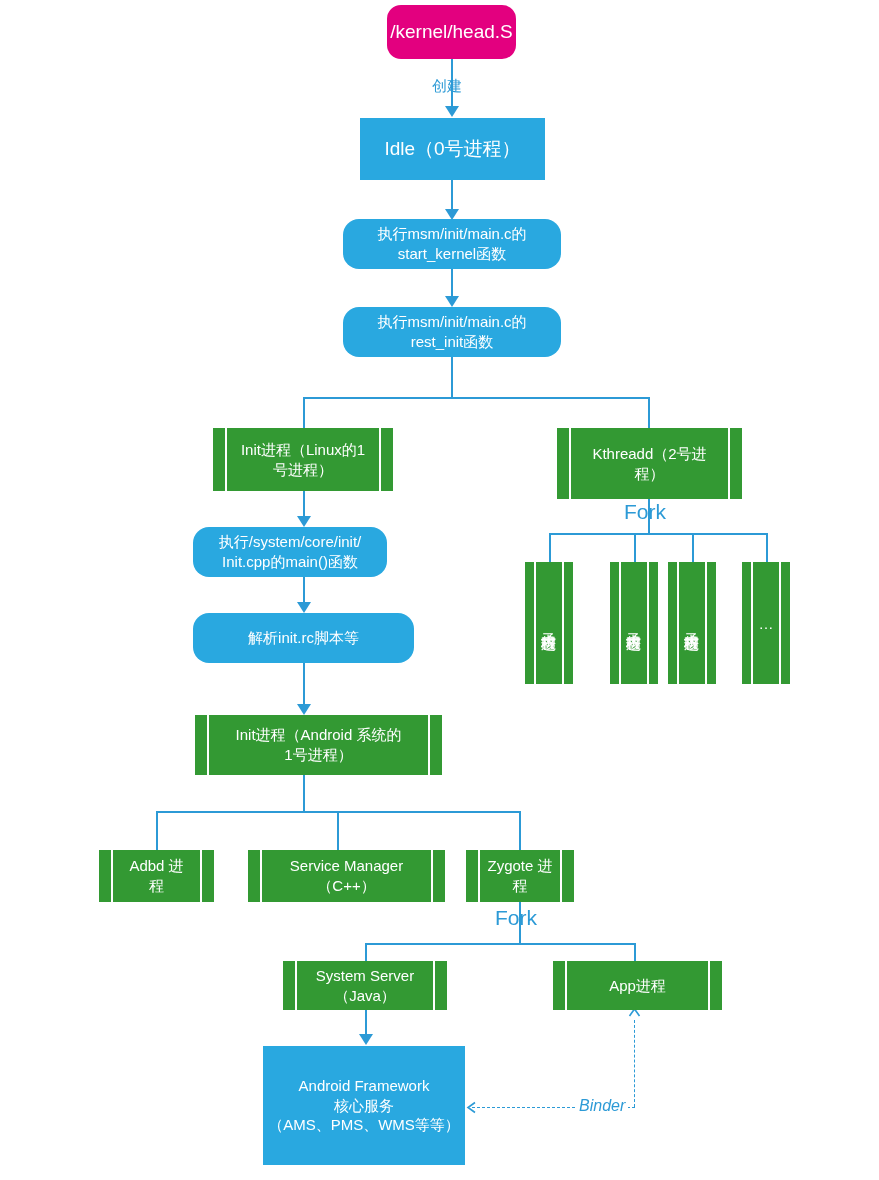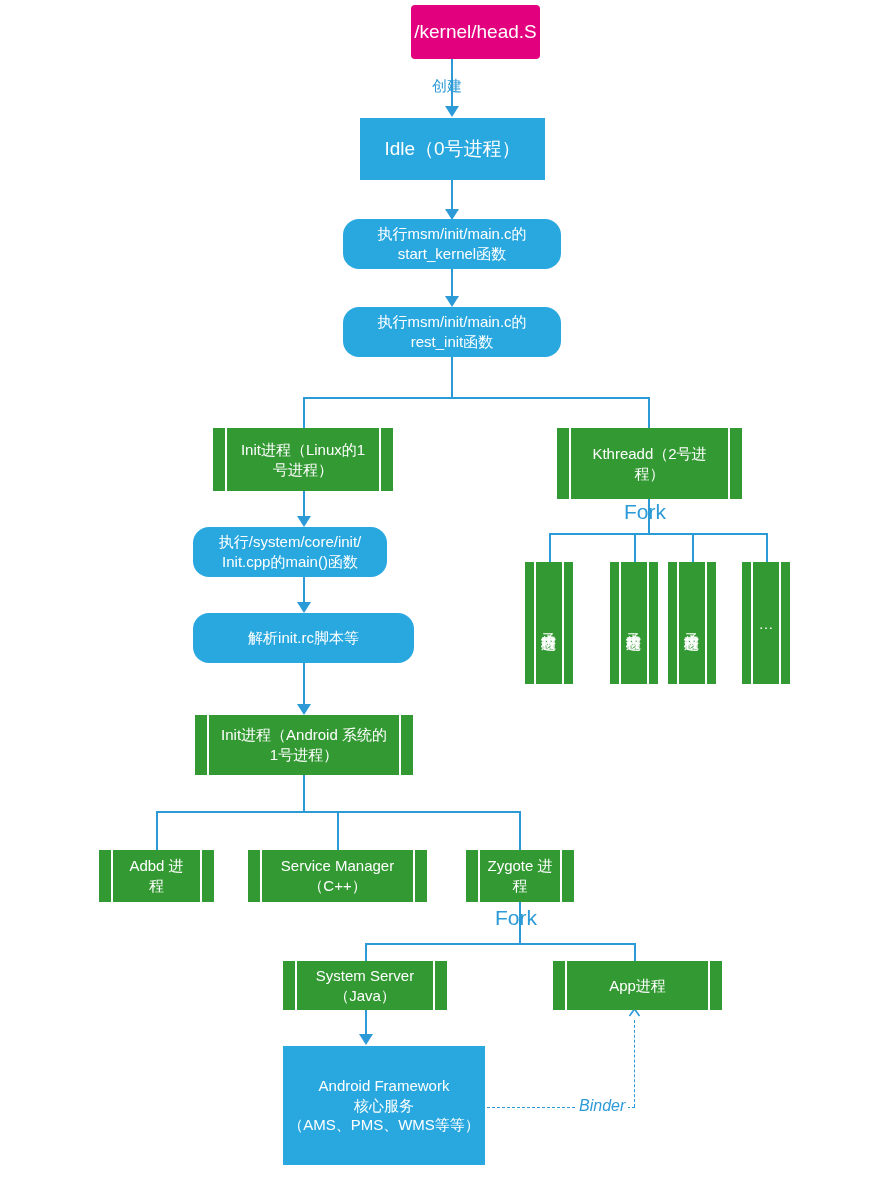--- a/index.html
+++ b/index.html
@@ -32,40 +32,38 @@
     user-select: none;
   }
   .node .txt {
     display: block;
     white-space: pre-line;
     padding: 0 2px;
   }
   
   .n-term {
     background: #E3007F;
-    border-radius: 4px;
+    border-radius: 14px;
     font-size: 19px;
-    margin-left: 24px;
   }
   
   .n-rect {
     background: #29A8E0;
     font-size: 19px;
   }
   
   .n-round {
     background: #29A8E0;
     border-radius: 16px;
     font-size: 15px;
   }
   
   .n-bigrect {
     background: #29A8E0;
     font-size: 15px;
-    margin-left: 20px;
   }
   
   .n-proc {
     background: #339933;
     font-size: 15px;
   }
   .n-proc .bar {
     position: absolute;
     top: 0;
     bottom: 0;
@@ -267,35 +265,35 @@
 
   <div class="node n-round" style="left:193px; top:527px; width:194px; height:50px;">
     <span class="txt">执行/system/core/init/
 Init.cpp的main()函数</span>
   </div>
 
   <div class="node n-round" style="left:193px; top:613px; width:221px; height:50px;">
     <span class="txt">解析init.rc脚本等</span>
   </div>
 
-  <div class="node n-proc" style="left:195px; top:715px; width:218px; height:60px;">
+  <div class="node n-proc" style="left:195px; top:715px; width:247px; height:60px;">
     <span class="bar l"></span>
     <span class="bar r"></span>
     <span class="txt">Init进程（Android 系统的
 1号进程）</span>
   </div>
 
   <div class="node n-proc" style="left:99px; top:850px; width:115px; height:52px;">
     <span class="bar l"></span>
     <span class="bar r"></span>
     <span class="txt">Adbd 进
 程</span>
   </div>
 
-  <div class="node n-proc" style="left:248px; top:850px; width:179px; height:52px;">
+  <div class="node n-proc" style="left:248px; top:850px; width:197px; height:52px;">
     <span class="bar l"></span>
     <span class="bar r"></span>
     <span class="txt">Service Manager
 （C++）</span>
   </div>
 
   <div class="node n-proc" style="left:466px; top:850px; width:108px; height:52px;">
     <span class="bar l"></span>
     <span class="bar r"></span>
     <span class="txt">Zygote 进

